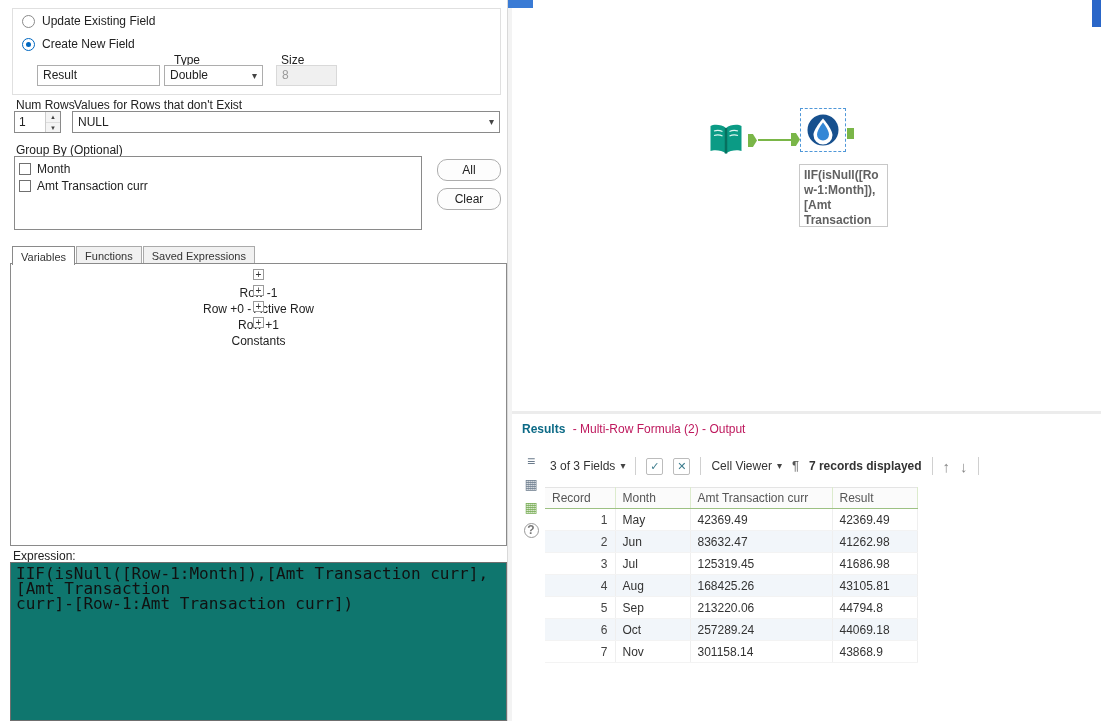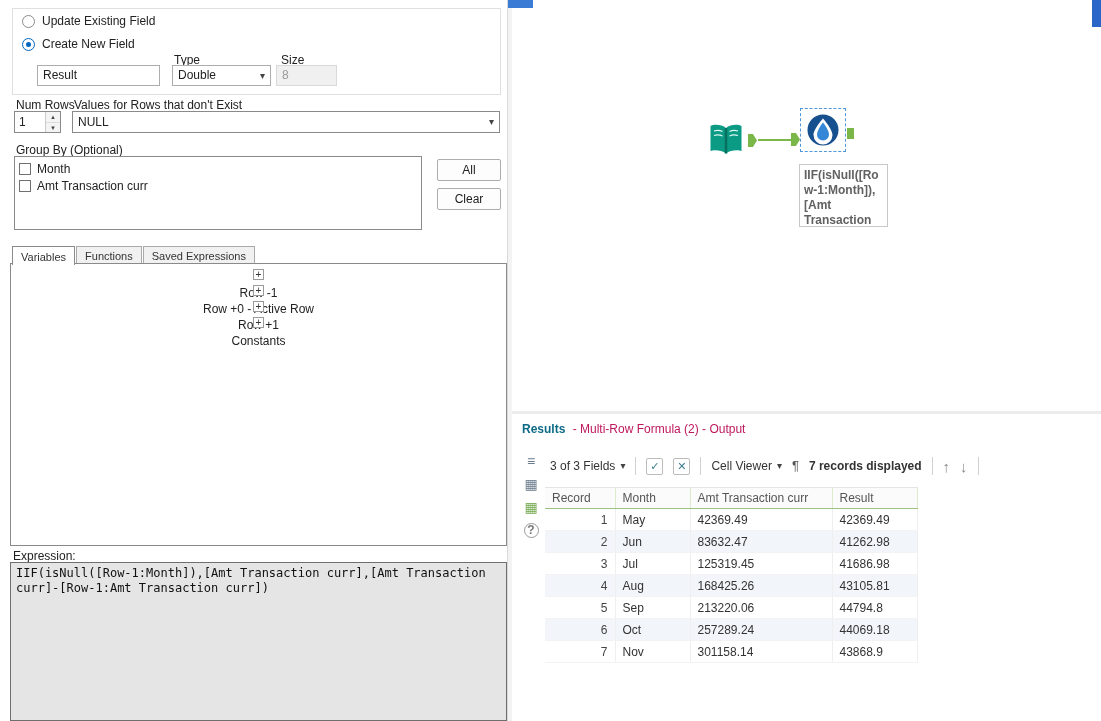--- a/index.html
+++ b/index.html
@@ -17,50 +17,50 @@
   .radio-row { position:absolute; left:22px; display:flex; align-items:center; gap:7px; height:14px; cursor:default; }
   .radio-row.r1 { top:14px; } .radio-row.r2 { top:37px; }
   .radio { width:13px; height:13px; border-radius:50%; border:1px solid #8a8a8a; background:#fff; position:relative; flex:0 0 auto; }
   .radio.sel { border-color:#0067c0; }
   .radio.sel::after { content:""; position:absolute; left:3px; top:3px; width:5px; height:5px; border-radius:50%; background:#0067c0; }
   .flabel { position:absolute; color:#222; }
   .lbl-type { left:174px; top:53px; } .lbl-size { left:281px; top:53px; }
   .textbox { position:absolute; height:21px; border:1px solid #adadad; background:#fff; padding:2px 5px; line-height:15px; }
   .tb-result { left:37px; top:65px; width:123px; }
   .selectbox { position:absolute; height:21px; border:1px solid #adadad; background:#fff; padding:2px 5px; line-height:15px; display:flex; align-items:center; justify-content:space-between; }
-  .sel-type { left:172px; top:65px; width:99px;gap:28px; }
+  .sel-type { left:164px; top:65px; width:99px;gap:28px; }
   .tb-size { left:276px; top:65px; width:61px; background:#f0f0f0; border-color:#d9d9d9; color:#9a9a9a; }
   .chev { font-size:10px; color:#444; line-height:10px; }
 
   .lbl-numrows { left:16px; top:98px; } .lbl-values { left:74px; top:98px; }
   .spinner { position:absolute; left:14px; top:111px; width:47px; height:22px; border:1px solid #8a8a8a; background:#fff; display:flex; }
   .spin-val { flex:1; padding:3px 4px; }
   .spin-btns { width:15px; border-left:1px solid #ccc; display:flex; flex-direction:column; background:#f4f4f4; }
   .spin-btns span { flex:1; font-size:6px; color:#444; text-align:center; line-height:10px; cursor:default; }
   .spin-btns span + span { border-top:1px solid #ddd; }
   .combo-values { left:72px; top:111px; width:428px; height:22px; border-color:#8a8a8a; }
 
   .lbl-groupby { left:16px; top:143px; }
   .gb-list { position:absolute; left:14px; top:156px; width:408px; height:74px; border:1px solid #8a8a8a; background:#fff; padding:3px 4px; overflow:hidden; }
   .gb-item { display:flex; align-items:center; gap:6px; height:17px; }
   .checkbox { width:12px; height:12px; border:1px solid #707070; background:#fff; flex:0 0 auto; }
-  .btn { position:absolute; left:437px; width:64px; height:22px; border:1px solid #adadad; background:#fdfdfd; border-radius:2px; text-align:center; line-height:20px; cursor:default; }
+  .btn { position:absolute; left:437px; width:64px; height:22px; border:1px solid #adadad; background:#fdfdfd; border-radius:10px; text-align:center; line-height:20px; cursor:default; }
   .btn-all { top:159px; } .btn-clear { top:188px; }
 
   .tabs { position:absolute; left:12px; top:245px; display:flex; align-items:flex-end; height:19px; }
   .tab { font-size:11px; padding:3px 8px 2px; border:1px solid #aaa; border-bottom:none; background:#f1f1f1; color:#333; margin-right:1px; cursor:default; }
   .tab.selected { background:#fff; border-color:#8a8a8a; padding-top:4px; position:relative; z-index:2; margin-bottom:-1px; }
 
   .vars-box { position:absolute; left:10px; top:263px; width:497px; height:283px; border:1px solid #8a8a8a; background:#fff; padding:5px 4px; }
   .tree-item { display:flex; align-items:center; gap:6px; height:16px;flex-direction:column; }
   .plusbox { width:11px; height:11px; border:1px solid #9a9a9a; background:#fff; font-size:10px; line-height:9px; text-align:center; color:#333; flex:0 0 auto; }
   .plusbox::before { content:"+"; }
 
   .lbl-expression { left:13px; top:549px; }
-  .expr-box { position:absolute; left:10px; top:562px; width:497px; height:159px; border:1px solid #6f6f6f; background:#e5e5e5; padding:3px 5px; font-family:"DejaVu Sans Mono","Liberation Mono",monospace; font-size:12px; white-space:pre-wrap; line-height:15px; color:#111; }
+  .expr-box { position:absolute; left:10px; top:562px; width:497px; height:159px; border:1px solid #6f6f6f; background:#0f766e; padding:3px 5px; font-family:"DejaVu Sans Mono","Liberation Mono",monospace; font-size:16px; white-space:pre-wrap; line-height:15px; color:#111; }
 
   
   .canvas { position:absolute; left:512px; top:0; width:589px; height:411px; background:#fff; }
   .tool-input { position:absolute; left:194px; top:120px; width:40px; height:40px; }
   .anchor-out1 { position:absolute; left:236px; top:134px; width:9px; height:13px; background:#7ab648; clip-path:polygon(0 0,55% 0,100% 50%,55% 100%,0 100%); }
   .wire { position:absolute; left:246px; top:139px; width:34px; height:2px; background:#7ab648; }
   .anchor-in2 { position:absolute; left:279px; top:133px; width:9px; height:13px; background:#7ab648; clip-path:polygon(0 0,55% 0,100% 50%,55% 100%,0 100%); }
   .sel-box { position:absolute; left:288px; top:108px; width:46px; height:44px; border:1px dashed #4f97d8; display:flex; align-items:center; justify-content:center; background:#fff; }
   .anchor-out2 { position:absolute; left:335px; top:128px; width:7px; height:11px; background:#7ab648; }
   .annotation { position:absolute; left:287px; top:164px; width:89px; height:63px; border:1px solid #c8c8c8; background:#fff; padding:3px 4px; font-size:12px; font-weight:bold; color:#616161; line-height:1.25; overflow:hidden; overflow-wrap:break-word; word-break:break-word; }

